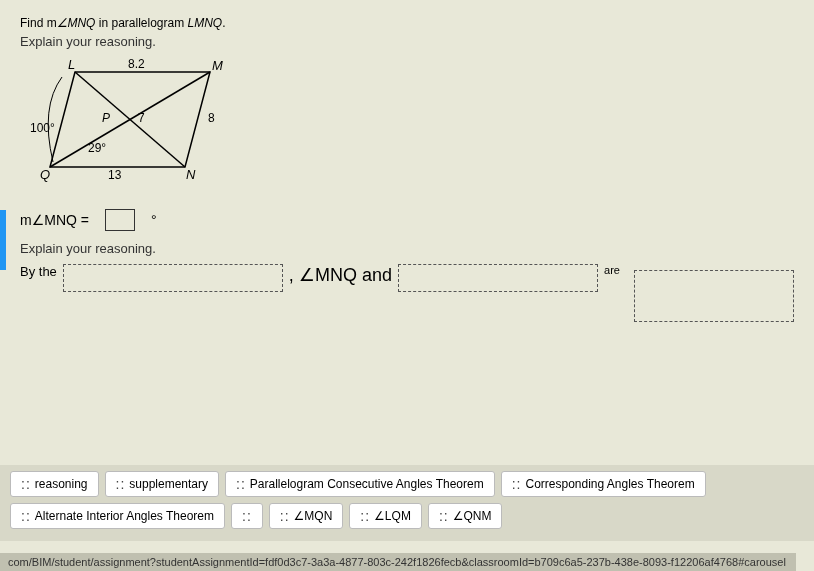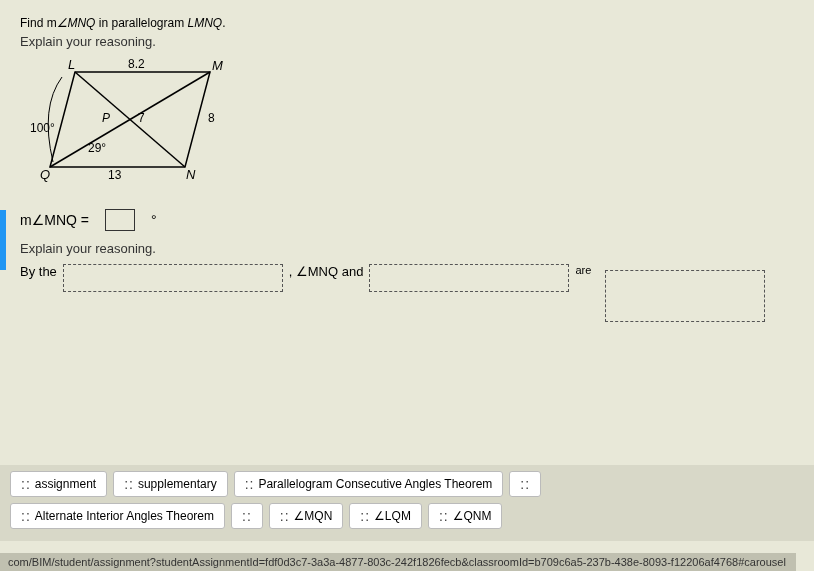--- a/index.html
+++ b/index.html
@@ -77,21 +77,21 @@
       min-height: 52px;
       background: transparent;
     }
 
     .by-the-text {
       font-size: 13px;
       white-space: nowrap;
     }
 
     .angle-mnq-text {
-      font-size: 13px;
+      font-size: 18px;
       white-space: nowrap;
     }
 
     .are-text {
       font-size: 11px;
       white-space: nowrap;
     }
 
     .reasoning-container {
       display: flex;
@@ -226,32 +226,33 @@
   </div>
 
 </div>
 
 <div class="left-accent"></div>
 
 <div class="bottom-bar">
   <div class="chip-row">
     <div class="chip">
       <span class="chip-dots">::</span>
-      <span>assignment</span>
+      <span>reasoning</span>
     </div>
     <div class="chip">
       <span class="chip-dots">::</span>
       <span>supplementary</span>
     </div>
     <div class="chip">
       <span class="chip-dots">::</span>
       <span>Parallelogram Consecutive Angles Theorem</span>
     </div>
     <div class="chip">
       <span class="chip-dots">::</span>
+      <span>Corresponding Angles Theorem</span>
     </div>
   </div>
   <div class="chip-row">
     <div class="chip">
       <span class="chip-dots">::</span>
       <span>Alternate Interior Angles Theorem</span>
     </div>
     <div class="chip">
       <span class="chip-dots">::</span>
     </div>

